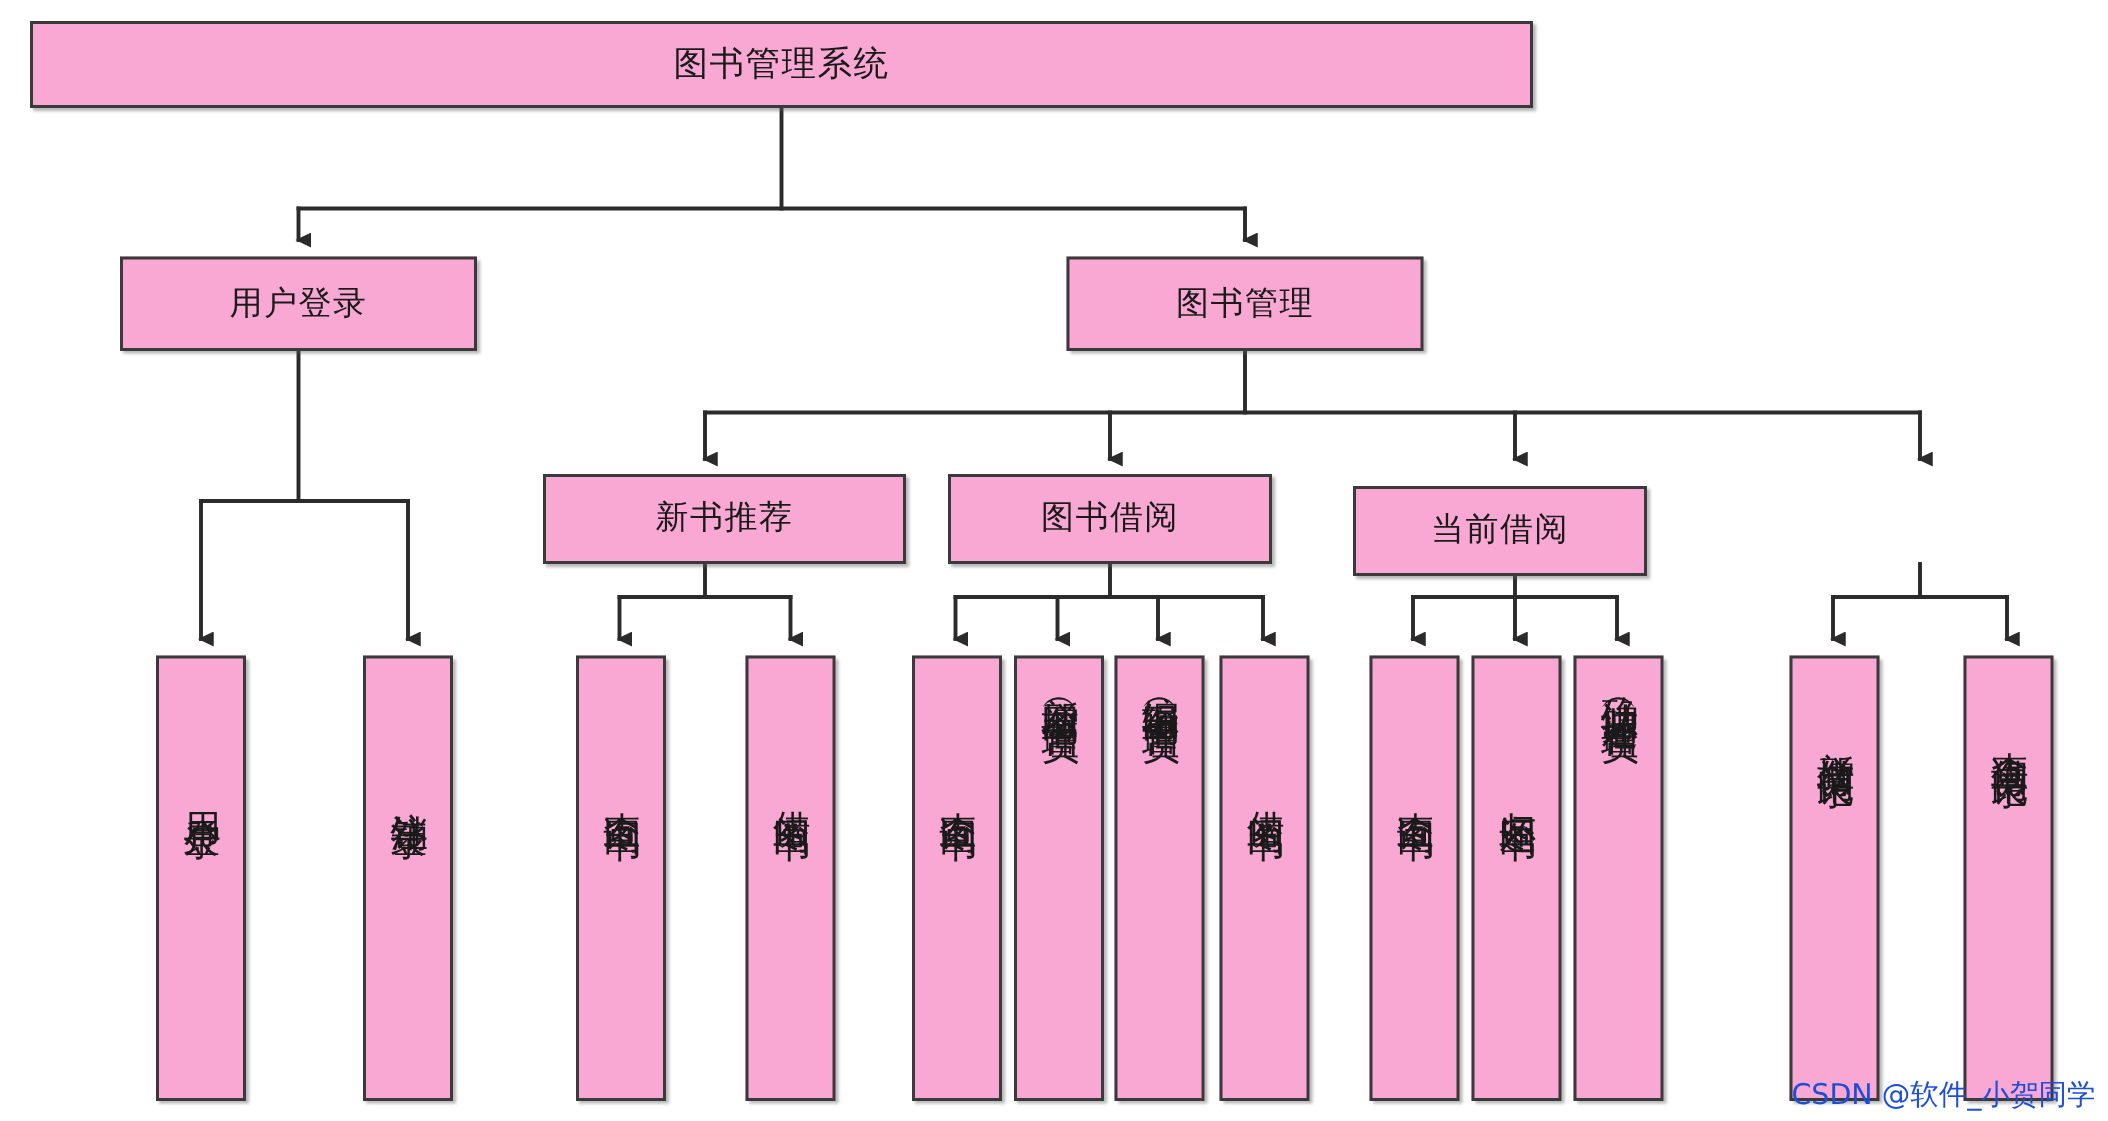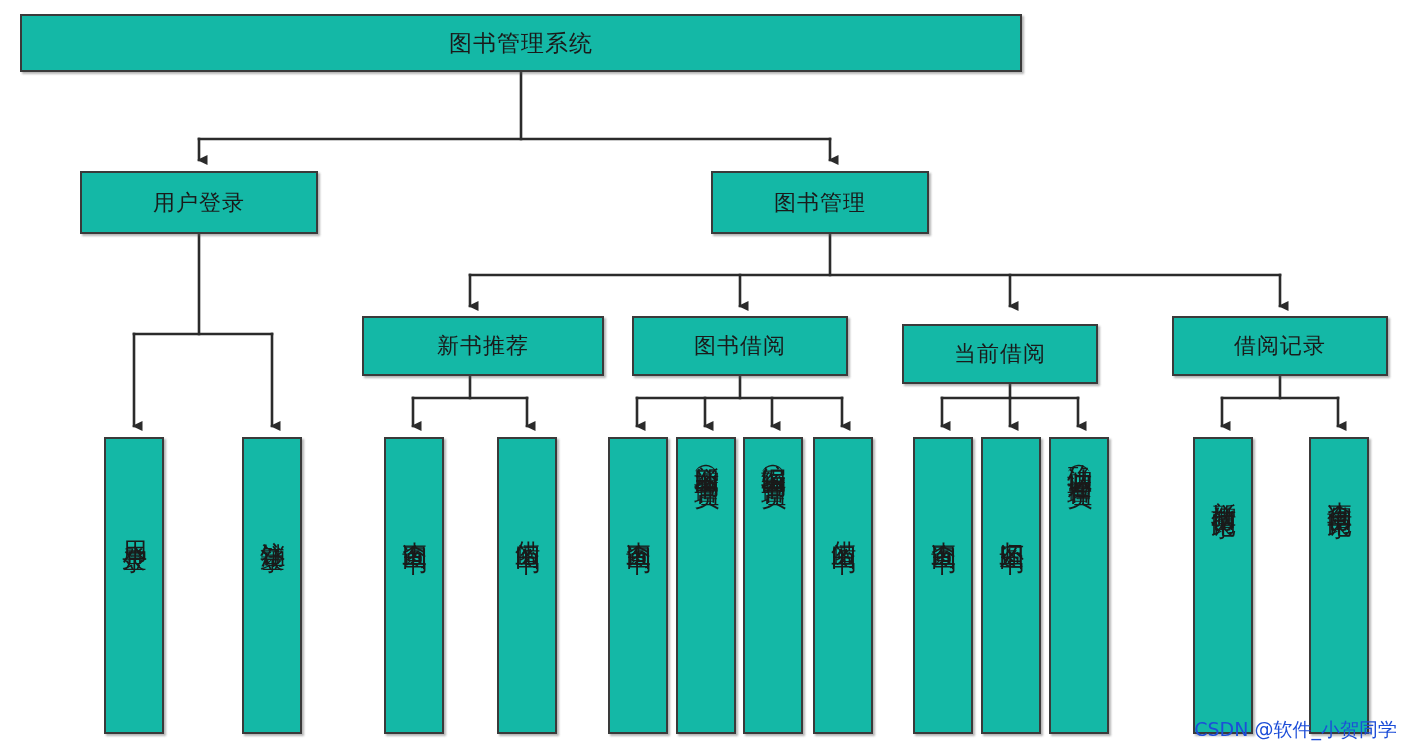--- a/index.html
+++ b/index.html
@@ -22,21 +22,21 @@
     position: absolute;
     left: 0;
     top: 0;
     width: 1405px;
     height: 747px;
     pointer-events: none;
   }
   .node {
     position: absolute;
     box-sizing: border-box;
-    background: #14b8a6;
+    background: #f9a8d4;
     border: 2px solid #3a3a3a;
     box-shadow: 2px 2px 2px rgba(90,90,90,0.45);
     display: flex;
     align-items: center;
     justify-content: center;
     color: #1a1a1a;
     z-index: 2;
   }
   .node .label {
     display: block;
@@ -134,36 +134,33 @@
     </g>
   </svg>
 
   <div class="node h root" style="left:20px; top:14px; width:1002px; height:58px;">
     <span class="label">图书管理系统</span>
   </div>
 
   <div class="node h" style="left:80px; top:171px; width:238px; height:63px;">
     <span class="label">用户登录</span>
   </div>
-  <div class="node h" style="left:711px; top:171px; width:218px; height:63px;">
+  <div class="node h" style="left:711px; top:171px; width:238px; height:63px;">
     <span class="label">图书管理</span>
   </div>
 
   <div class="node h" style="left:362px; top:316px; width:242px; height:60px;">
     <span class="label">新书推荐</span>
   </div>
   <div class="node h" style="left:632px; top:316px; width:216px; height:60px;align-items:center;">
     <span class="label">图书借阅</span>
   </div>
   <div class="node h" style="left:902px; top:324px; width:196px; height:60px;">
     <span class="label">当前借阅</span>
   </div>
-  <div class="node h" style="left:1172px; top:316px; width:216px; height:60px;">
-    <span class="label">借阅记录</span>
-  </div>
 
   <div class="node v" style="left:104px; top:437px; width:60px; height:297px; padding-top:82px;">
     <span class="label">用户登录</span>
   </div>
   <div class="node v" style="left:242px; top:437px; width:60px; height:297px; padding-top:82px;">
     <span class="label">注销登录</span>
   </div>
 
   <div class="node v" style="left:384px; top:437px; width:60px; height:297px; padding-top:82px;">
     <span class="label">查询图书</span>

